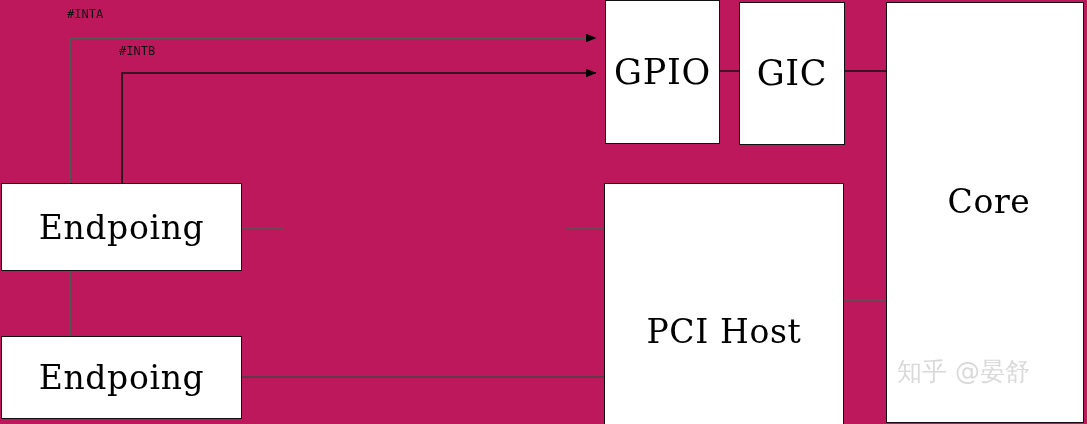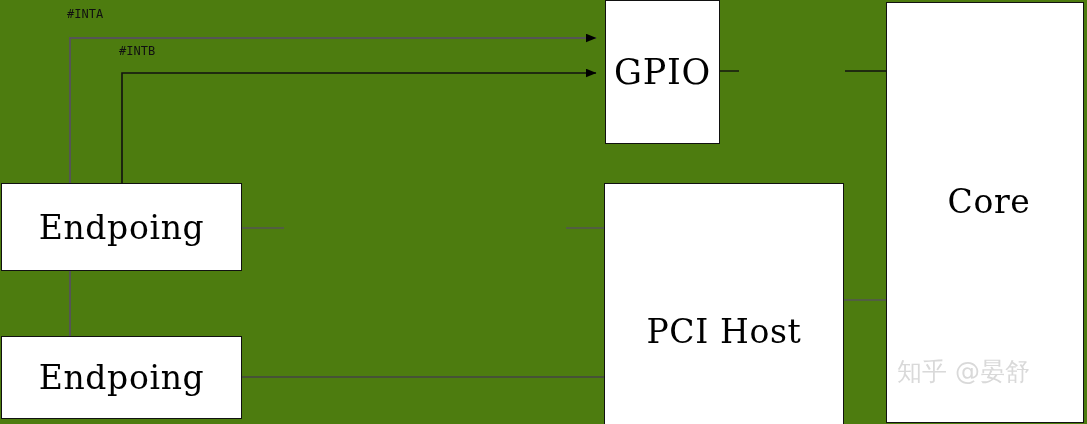--- a/index.html
+++ b/index.html
@@ -4,21 +4,21 @@
 <style>
   html, body {
     margin: 0;
     padding: 0;
     background: #ffffff;
   }
   #diagram-root {
     position: relative;
     width: 1087px;
     height: 424px;
-    background: #4d7c0f;
+    background: #be185d;
     overflow: hidden;
     font-family: "DejaVu Sans Mono", "Liberation Mono", monospace;
   }
   #diagram-svg {
     position: absolute;
     left: 0;
     top: 0;
     width: 1087px;
     height: 424px;
   }
@@ -104,20 +104,23 @@
   </svg>
 
   <div class="sig-label" id="label-inta">#INTA</div>
 
   <div class="sig-label" id="label-intb">#INTB</div>
 
   <div class="node-box" id="node-gpio">
     <span class="node-label">GPIO</span>
   </div>
 
+  <div class="node-box" id="node-gic">
+    <span class="node-label">GIC</span>
+  </div>
 
   <div class="node-box" id="node-core">
     <span class="node-label">Core</span>
   </div>
 
   <div class="node-box" id="node-ep1">
     <span class="node-label">Endpoing</span>
   </div>
 
   <div class="node-box" id="node-ep2">

